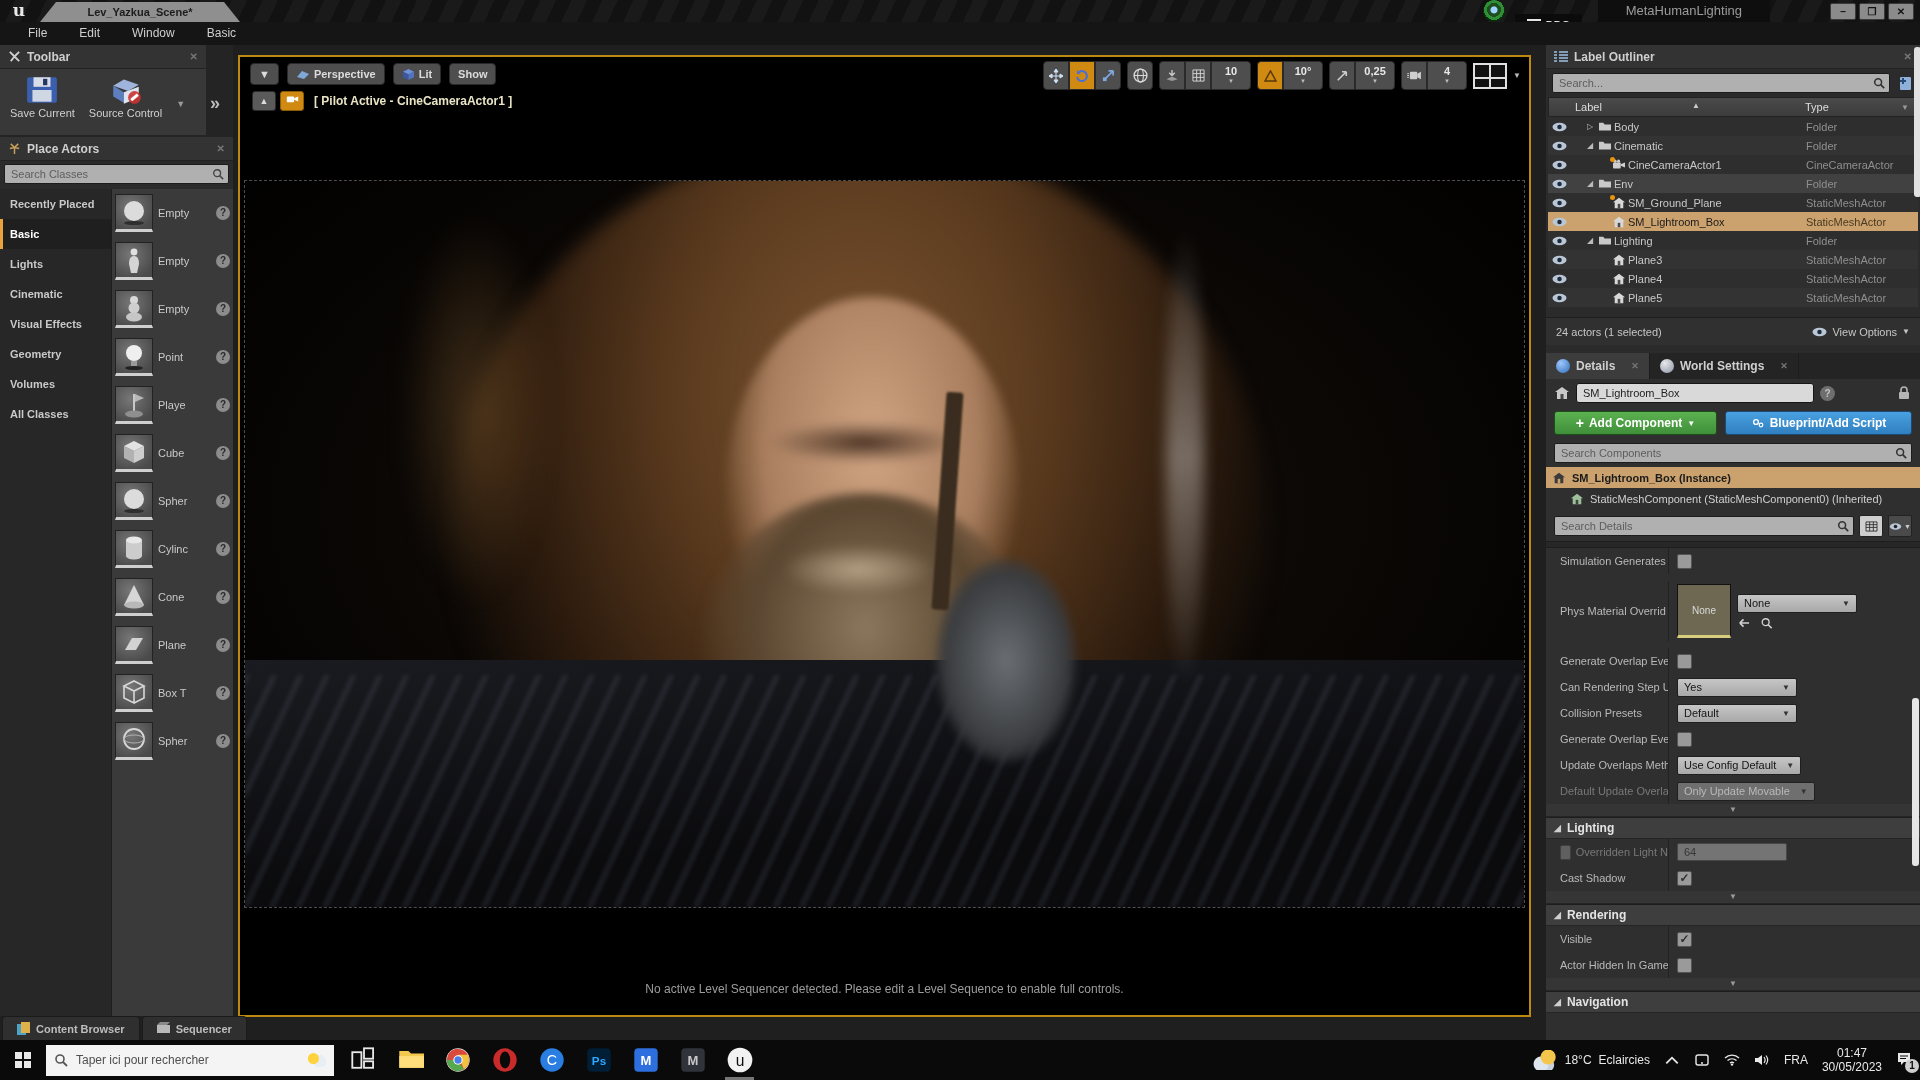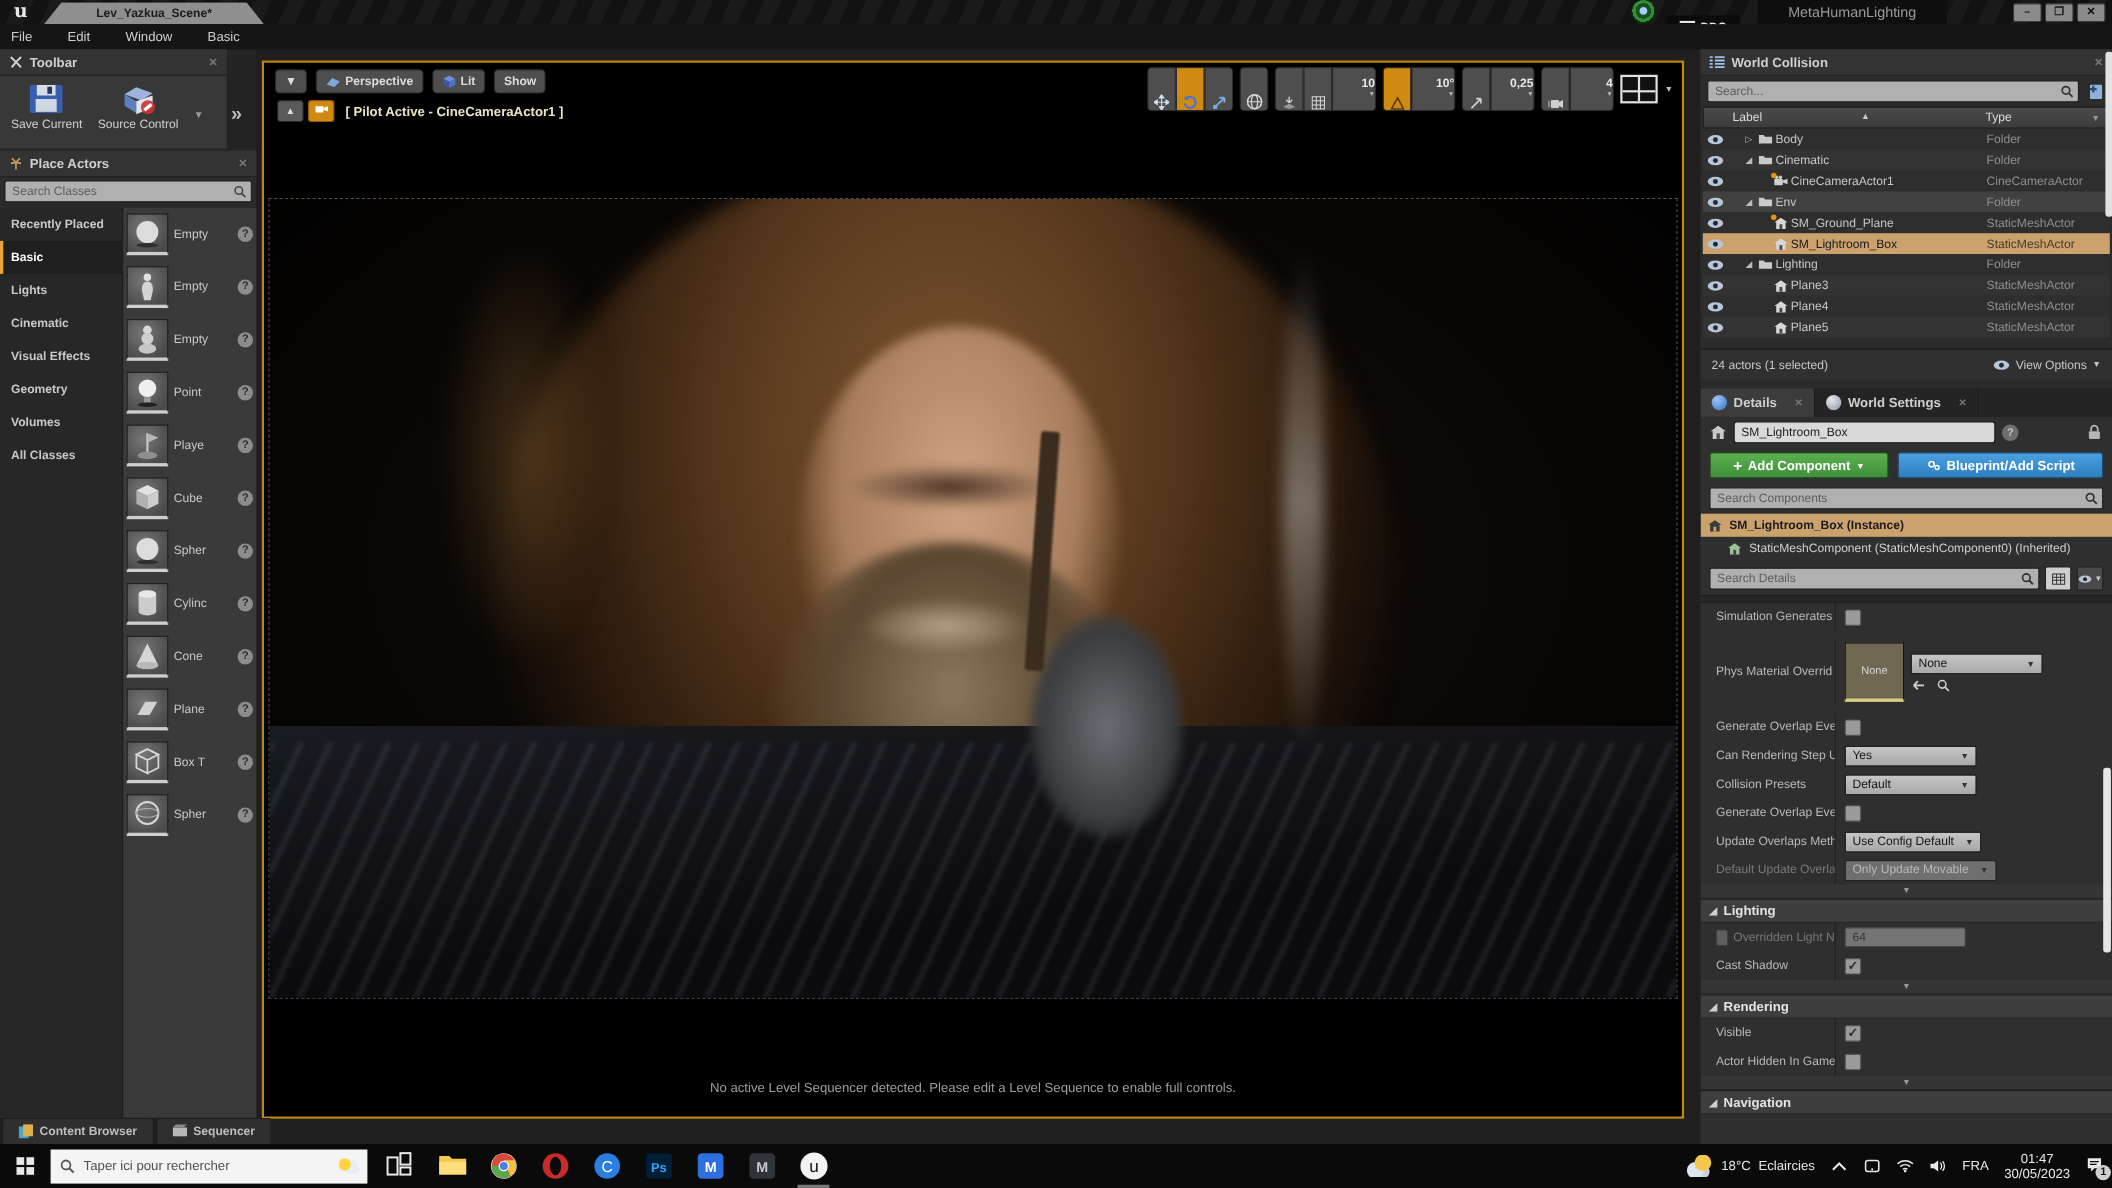--- a/index.html
+++ b/index.html
@@ -21,21 +21,21 @@
   .ddc-bars { width:14px; height:12px; background:linear-gradient(#e6e6e6 0 2px,#0b0b0b 2px 4px,#e6e6e6 4px 6px,#0b0b0b 6px 8px,#e6e6e6 8px 10px); }
   .ddc-chip span { color:#e8e8e8; font-size:11px; font-weight:bold; }
   .session { background:#0e0e0e; color:#9b9b9b; font-size:13px; height:22px; line-height:22px; padding:0 28px; margin-left:16px; }
   .winbtns { display:flex; gap:3px; margin:0 6px 0 60px; }
   .winbtn { width:26px; height:17px; background:#8b8b8b; border:1px solid #3a3a3a; border-radius:2px;
     color:#111; font-size:10px; font-weight:bold; text-align:center; line-height:15px; }
 
   
   #menubar { position:absolute; left:0; top:22px; width:1920px; height:23px; background:#151515; display:flex; align-items:center; }
   .menu-item { color:#cfcfcf; font-size:12px; padding:0 16px; height:23px; line-height:23px; }
-  .menu-item:first-child { padding-left:10px; }
+  .menu-item:first-child { padding-left:28px; }
 
   
   .tab-head { display:flex; align-items:center; gap:6px; background:#333333; height:24px; padding:0 8px;
     border-bottom:1px solid #222; color:#cfcfcf; font-size:12px; font-weight:bold; }
   .tab-x { margin-left:auto; color:#777; font-size:10px; }
   .search-input { background:#b0b0b0; border:1px solid #1c1c1c; border-radius:2px; height:20px;
     font-size:11px; color:#3c3c3c; padding:0 20px 0 6px; width:100%; }
   .search-input::placeholder { color:#5d5d5d; }
   .mag { position:absolute; right:5px; top:50%; transform:translateY(-50%); width:12px; height:12px; }
 
@@ -69,22 +69,22 @@
   .vp-btn { background:#4e4e4e; border:1px solid #2a2a2a; border-radius:4px; color:#dcdcdc; font-size:11px;
     font-weight:bold; height:22px; display:inline-flex; align-items:center; gap:4px; padding:0 8px; }
   .vp-topleft { position:absolute; left:10px; top:6px; display:flex; gap:8px; z-index:5; }
   .pilot-row { position:absolute; left:12px; top:34px; display:flex; gap:4px; align-items:center; z-index:5; }
   .pilot-btn { width:24px; height:20px; border-radius:3px; background:#5a5a5a; border:1px solid #2a2a2a;
     color:#ddd; font-size:9px; text-align:center; line-height:18px; }
   .pilot-btn.orange { background:#d08a12; border-color:#8a5c08; }
   .pilot-text { color:#e9e4c4; font-size:12px; font-weight:bold; margin-left:6px; }
   .vp-topright { position:absolute; right:8px; top:4px; display:flex; gap:6px; align-items:center; z-index:5; }
   .vp-group { display:flex; }
-  .vp-tool { width:26px; height:40px; background:#4e4e4e; border:1px solid #2a2a2a; display:flex;
-    align-items:flex-end; justify-content:center; color:#cfe0f4; font-size:12px; }
+  .vp-tool { width:26px; height:29px; background:#4e4e4e; border:1px solid #2a2a2a; display:flex;
+    align-items:center; justify-content:center; color:#cfe0f4; font-size:12px; }
   .vp-tool:first-child { border-radius:4px 0 0 4px; } .vp-tool:last-child { border-radius:0 4px 4px 0; }
   .vp-tool.single { border-radius:4px; }
   .vp-tool.orange { background:#d08a12; }
   .vp-tool.num { width:40px; color:#e8e8e8; font-size:11px; font-weight:bold; flex-direction:column; line-height:10px; }
   .vp-tool .tinycaret { font-size:6px; color:#bbb; }
   .vp-maxgrid { width:34px; height:26px; border:2px solid #e0e0e0; background:
       linear-gradient(#e0e0e0 0 0) 50% 0/2px 100% no-repeat,
       linear-gradient(#e0e0e0 0 0) 0 60%/100% 2px no-repeat, #111; }
   .render-area { position:absolute; left:4px; top:123px; width:1281px; height:728px; border:1px dashed #4e4e4e;
     overflow:hidden; background:radial-gradient(ellipse at 50% 45%, #17110b 0%, #0a0705 55%, #000 100%); }
@@ -564,21 +564,21 @@
     <div class="vp-message">No active Level Sequencer detected. Please edit a Level Sequence to enable full controls.</div>
   </div>
 
   <div id="right-col">
 
     <div id="outliner">
       <div class="tab-head">
         <svg width="14" height="12" viewBox="0 0 14 12">
             <path d="M0 1h3M5 1h9M0 4h3M5 4h9M0 7h3M5 7h9M0 10h3M5 10h9" stroke="#9fc0e8" stroke-width="1.6"></path>
           </svg>
-        <span>World Collision</span>
+        <span>Label Outliner</span>
         <span class="tab-x">✕</span>
       </div>
       <div class="ol-search">
         <div class="wrap">
           <input class="search-input" placeholder="Search..." style="">
           <svg class="mag" viewBox="0 0 14 14">
               <circle cx="6" cy="6" r="4" stroke="#333" stroke-width="1.8" fill="none"></circle>
               <path d="M9 9l4 4" stroke="#333" stroke-width="2"></path>
             </svg>
         </div>

